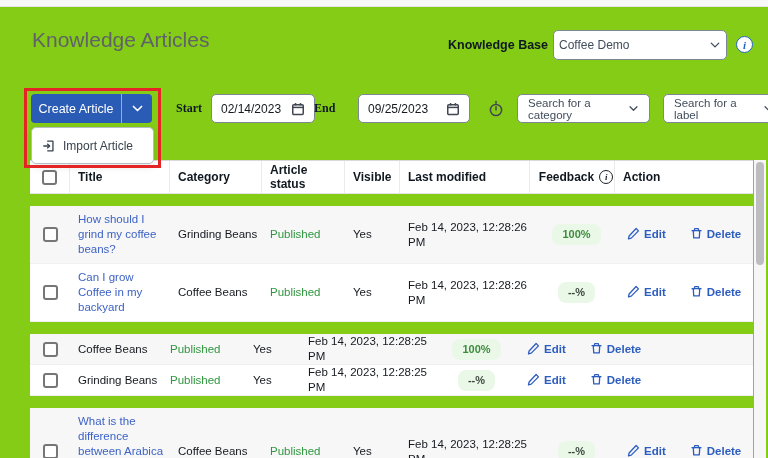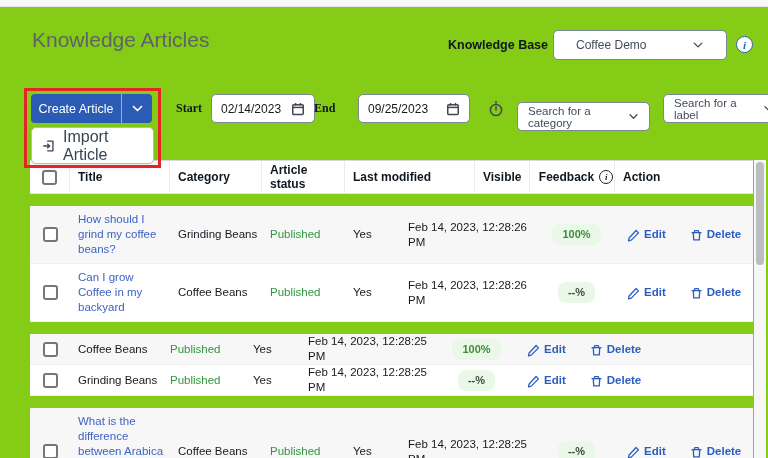--- a/index.html
+++ b/index.html
@@ -9,39 +9,39 @@
 
   .top-strip { position:absolute; left:0; top:0; width:768px; height:7px;
     background:#f8f8f8; border-bottom:1px solid #e6e6e6; }
 
   .page-title { position:absolute; left:32px; top:28px; font-size:21px; color:#5f6368; font-weight:400; }
 
   
   .kb-label { position:absolute; left:448px; top:38px; font-size:12.5px; font-weight:700; color:#101820; }
   .kb-select { position:absolute; left:553px; top:30px; width:174px; height:30px;
     border:1px solid #7d8794; border-radius:5px; background:#fff; display:flex;
-    align-items:center; padding:0 22px; font-size:12px; color:#414d5c; cursor:pointer; }
+    align-items:center; padding:0 5px; font-size:12px; color:#414d5c; cursor:pointer; }
   .kb-select .chev { margin-left:auto; color:#414d5c; }
   .info-blue { position:absolute; left:736px; top:36px; width:17px; height:17px; border-radius:50%;
     border:1.6px solid #2165c6; color:#2165c6; display:flex; align-items:center; justify-content:center;
     font-size:11px; font-weight:700; font-family:"Liberation Serif",serif; font-style:italic; cursor:pointer; background:#fff; }
 
   
   .red-box { position:absolute; left:24px; top:88px; width:137px; height:80px;
     border:3px solid #e42525; z-index:40; pointer-events:none; }
   .create-btn { position:absolute; left:31px; top:94px; height:29px; display:flex; z-index:20; cursor:pointer; }
   .create-main { background:#2b5cb5; color:#fff; font-weight:400; font-size:12.5px;
     display:flex; align-items:center; justify-content:center; width:90px;
     border-radius:4px 0 0 4px; }
   .create-caret { background:#2b5cb5; width:31px; display:flex; align-items:center; justify-content:center;
     border-left:1px solid rgba(255,255,255,.5); border-radius:0 4px 4px 0; color:#fff; }
   .dropdown { position:absolute; left:31px; top:127px; width:123px; height:37px; background:#fff;
     border:1px solid #b4bcc6; border-radius:5px; box-shadow:0 3px 8px rgba(0,0,0,.10);
     z-index:30; display:flex; align-items:center; padding:0 10px; gap:7px; cursor:pointer;
-    font-size:16px; color:#39434f; }
+    font-size:12px; color:#39434f; }
 
   .tb-label { position:absolute; top:101px; font-size:12px; font-weight:700; color:#101820;font-family:Liberation Serif, serif; }
   .date-field { position:absolute; top:94px; height:29px; border:1px solid #7d8794; border-radius:5px;
     background:#fff; display:flex; align-items:center; padding:0 9px; font-size:12px; color:#16191f; cursor:text; }
   .date-field .cal { margin-left:auto; color:#424650; }
   .clock-btn { position:absolute; left:487px; top:100px; width:18px; height:18px; color:#424650; cursor:pointer; }
   .filter-select { position:absolute; top:94px; height:29px; border:1px solid #7d8794; border-radius:5px;
     background:#fff; display:flex; align-items:center; padding:0 10px; gap:8px;
     font-size:11.5px; color:#414d5c; cursor:pointer; }
 
@@ -57,21 +57,21 @@
   .c0 { width:40px; display:flex; justify-content:center; padding-left:0; }
   .c1 { width:100px; } .c2 { width:92px; } .c3 { width:83px; } .c4 { width:55px; }
   .c5 { width:130px; } .c6 { width:85px; display:flex; justify-content:center; }
   .c7 { width:138px; }
   .title-cell { padding:6px 4px 6px 8px; }
   .title-link { color:#3e63c4; cursor:pointer; }
   .status-text { color:#31963f; }
   .badge { background:#eaf8e8; border-radius:8px; padding:3px 10px; font-size:11px; font-weight:700; color:#3e8b3e; }
   .badge.muted { color:#3c463e; }
   .actions { display:flex; align-items:center; gap:6px; padding-left:12px; }
-  .act-link { display:flex; align-items:flex-end; gap:4px; color:#2b5cc0; font-weight:700; font-size:11.5px; cursor:pointer; }
+  .act-link { display:flex; align-items:flex-start; gap:4px; color:#2b5cc0; font-weight:700; font-size:11.5px; cursor:pointer; }
   .act-link + .act-link { margin-left:18px; }
 
   .cb { width:15px; height:15px; border:2px solid #767676; border-radius:3px; background:#fff; cursor:pointer; }
 
   .info-dark { width:14px; height:14px; border-radius:50%; border:1.4px solid #1b1f24; color:#1b1f24;
     display:inline-flex; align-items:center; justify-content:center; font-size:9px; font-weight:700;
     font-family:"Liberation Serif",serif; font-style:italic; margin-left:5px; cursor:pointer; background:#fff; }
 
   
   .sb-track { position:absolute; left:754px; top:160px; width:12px; height:298px; background:#f6f6f6; }
@@ -150,21 +150,21 @@
   </div>
 
   <div class="clock-btn">
     <svg width="18" height="18" viewBox="0 0 18 18" fill="none" stroke="currentColor" stroke-width="1.5" stroke-linecap="round">
         <circle cx="9" cy="10" r="5.6"></circle>
         <line x1="9" y1="10" x2="9" y2="6.8"></line>
         <line x1="9" y1="1.6" x2="9" y2="3.2"></line>
       </svg>
   </div>
 
-  <div class="filter-select" style="left:517px; width:133px;margin-top:8px;">
+  <div class="filter-select" style="left:517px; width:133px;">
     <span>Search for a category</span>
     <span>
       <svg width="11" height="11" viewBox="0 0 16 16">
           <polyline points="3,5.5 8,10.5 13,5.5" fill="none" stroke="currentColor" stroke-width="1.8" stroke-linecap="round" stroke-linejoin="round"></polyline>
         </svg>
     </span>
   </div>
 
   <div class="filter-select" style="left:663px; width:122px;">
     <span>Search for a label</span>
@@ -176,22 +176,22 @@
   </div>
 
   <div class="table">
     <div class="thead">
       <div class="th c0">
           <div class="cb"></div>
         </div>
       <div class="th c1">Title</div>
       <div class="th c2">Category</div>
       <div class="th c3">Article status</div>
+      <div class="th c4">Visible</div>
       <div class="th c5">Last modified</div>
-      <div class="th c4">Visible</div>
       <div class="th c6">
         <span>Feedback</span>
         <span class="info-dark">i</span>
       </div>
       <div class="th c7">Action</div>
     </div>
     <div>
   <div class="trow alt">
     <div class="td c0">
             <div class="cb"></div>

